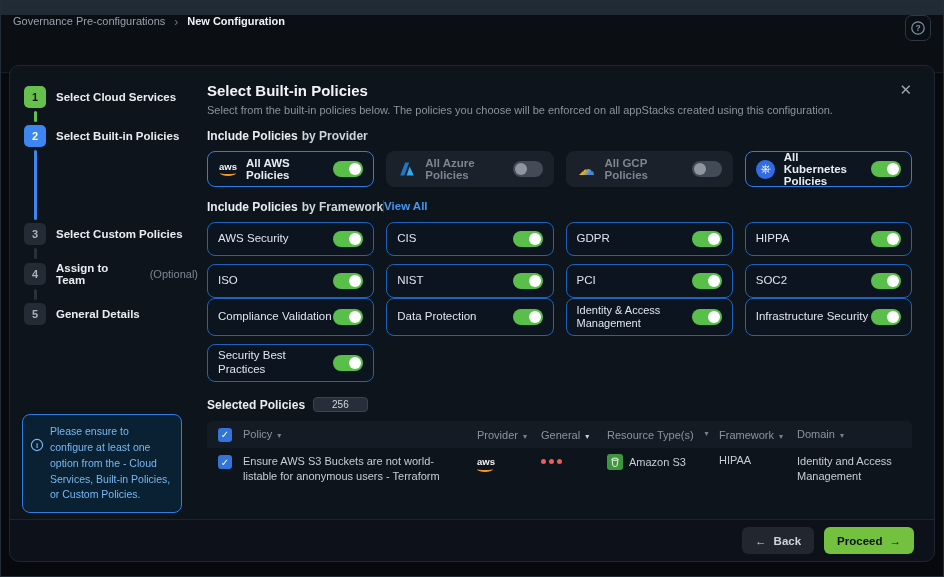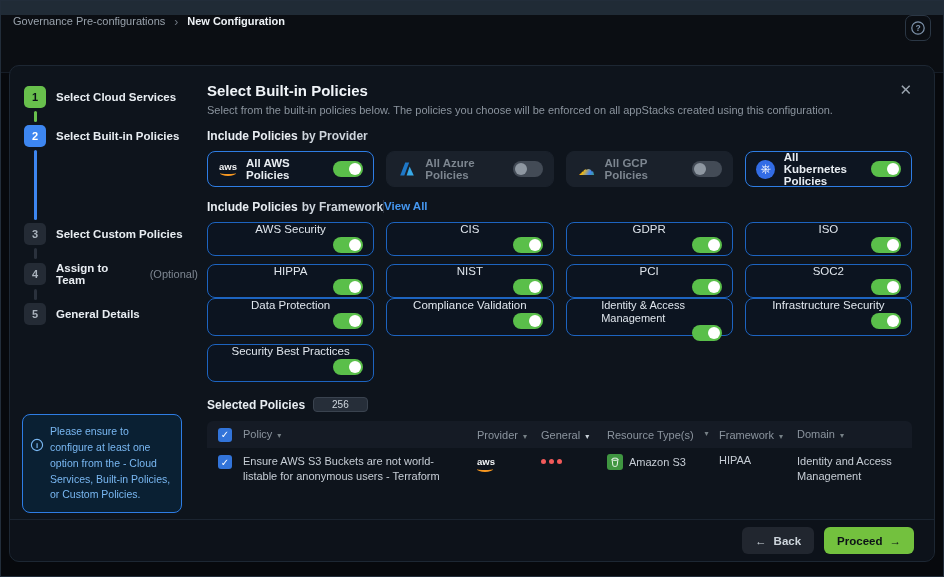--- a/index.html
+++ b/index.html
@@ -48,21 +48,21 @@
   .sec-row { display:flex; align-items:flex-start; gap:0; }
   .vdiv { width:1px; height:13px; background:#2b3340; }
   .view-all { font-size:11.5px; font-weight:700; color:#4597f0; background:none; border:none; cursor:pointer; }
 
   .grid4 { display:grid; grid-template-columns:repeat(4,1fr); gap:8px 12px; }
   .pcard { height:36px; border-radius:8px; display:flex; align-items:center; gap:8px; padding:0 10px; }
   .pcard.sel { background:#0d1521; border:1px solid #2e7de4; }
   .pcard.unsel { background:#1a212b; border:1px solid #1a212b; }
   .pcard .lbl { font-size:11.5px; font-weight:600; color:#e8edf2; }
   .pcard.unsel .lbl { color:#7d8690; }
-  .fcard { height:34px; border-radius:8px; border:1px solid #1d64c0; background:#0c1420; display:flex; align-items:center; padding:0 10px;flex-direction:column; }
+  .fcard { height:34px; border-radius:8px; border:1px solid #1d64c0; background:#0c1420; display:flex; align-items:center; padding:0 10px; }
   .fcard .lbl { font-size:11.5px; font-weight:500; color:#dfe5ec; line-height:1.2; }
   .fcard.tall { height:38px; }
   .toggle { margin-left:auto; width:30px; height:16px; border-radius:8px; position:relative; flex:none; cursor:pointer; }
   .toggle.on { background:#5abf4a; }
   .toggle.off { background:#434b56; }
   .knob { position:absolute; top:2px; width:12px; height:12px; border-radius:50%; }
   .toggle.on .knob { right:2px; background:#ffffff; }
   .toggle.off .knob { left:2px; background:#8e97a1; }
 
   .picon { width:20px; height:20px; flex:none; display:flex; align-items:center; justify-content:center; position:relative; }
@@ -229,32 +229,32 @@
               <span class="knob"></span>
             </span>
         </div>
         <div class="fcard">
           <span class="lbl">GDPR</span>
           <span class="toggle on">
               <span class="knob"></span>
             </span>
         </div>
         <div class="fcard">
+          <span class="lbl">HIPPA</span>
+          <span class="toggle on">
+              <span class="knob"></span>
+            </span>
+        </div>
+        <div class="fcard">
           <span class="lbl">ISO</span>
           <span class="toggle on">
               <span class="knob"></span>
             </span>
         </div>
         <div class="fcard">
-          <span class="lbl">HIPPA</span>
-          <span class="toggle on">
-              <span class="knob"></span>
-            </span>
-        </div>
-        <div class="fcard">
           <span class="lbl">NIST</span>
           <span class="toggle on">
               <span class="knob"></span>
             </span>
         </div>
         <div class="fcard">
           <span class="lbl">PCI</span>
           <span class="toggle on">
               <span class="knob"></span>
             </span>
@@ -262,27 +262,27 @@
         <div class="fcard">
           <span class="lbl">SOC2</span>
           <span class="toggle on">
               <span class="knob"></span>
             </span>
         </div>
       </div>
 
       <div class="grid4">
         <div class="fcard tall">
+          <span class="lbl">Compliance Validation</span>
+          <span class="toggle on">
+              <span class="knob"></span>
+            </span>
+        </div>
+        <div class="fcard tall">
           <span class="lbl">Data Protection</span>
-          <span class="toggle on">
-              <span class="knob"></span>
-            </span>
-        </div>
-        <div class="fcard tall">
-          <span class="lbl">Compliance Validation</span>
           <span class="toggle on">
               <span class="knob"></span>
             </span>
         </div>
         <div class="fcard tall">
           <span class="lbl" style="font-size:11px; max-width:96px;">Identity &amp; Access Management</span>
           <span class="toggle on">
               <span class="knob"></span>
             </span>
         </div>

